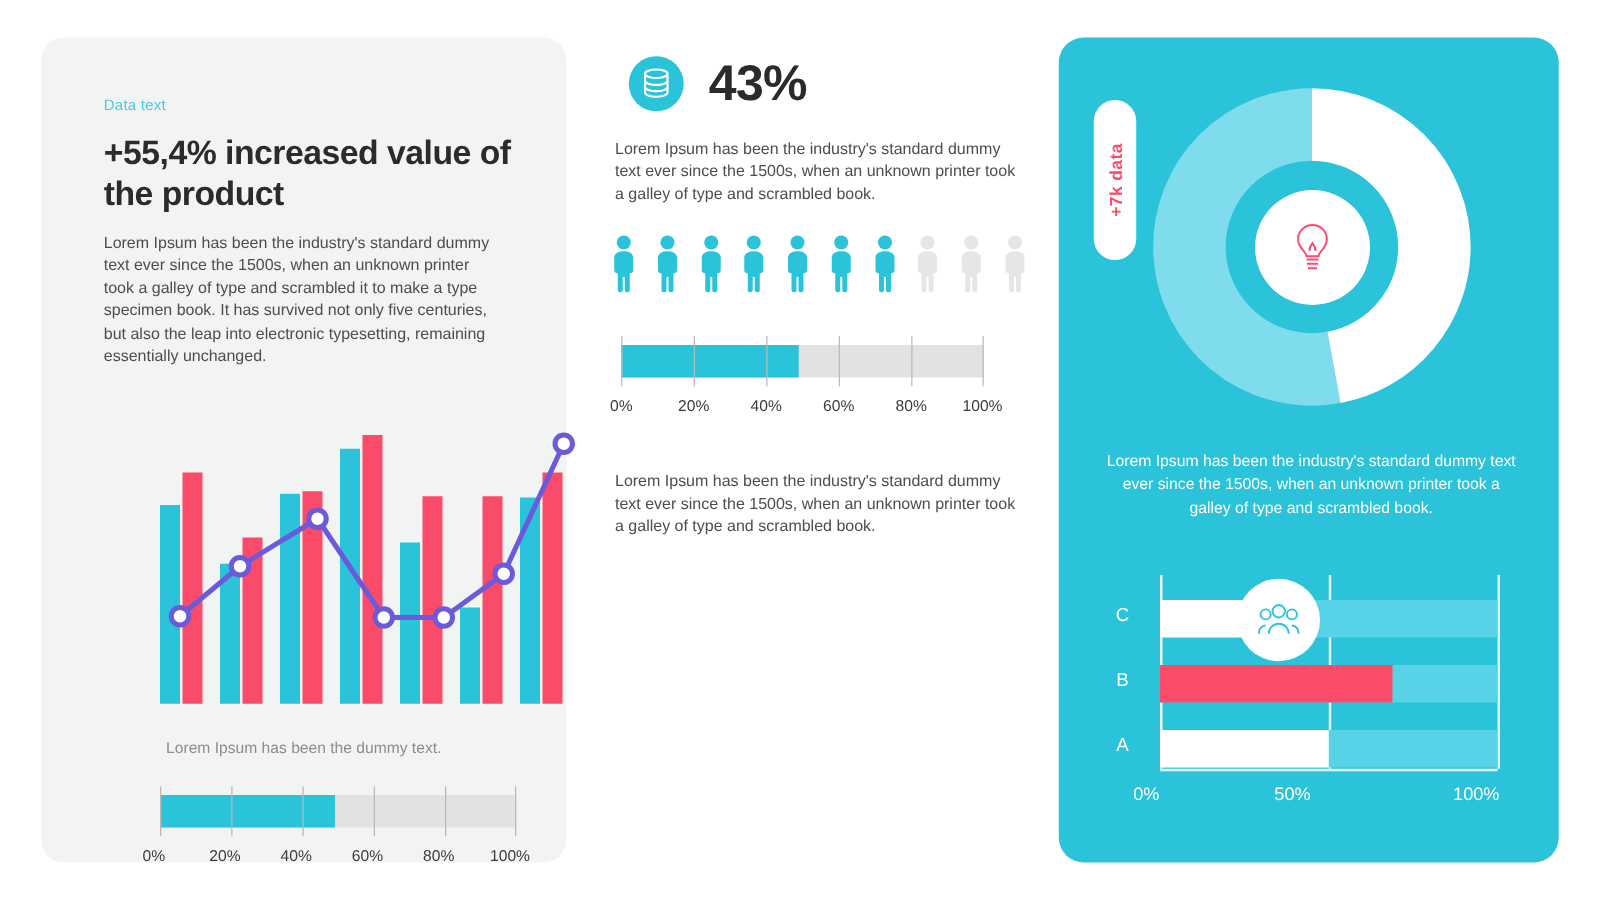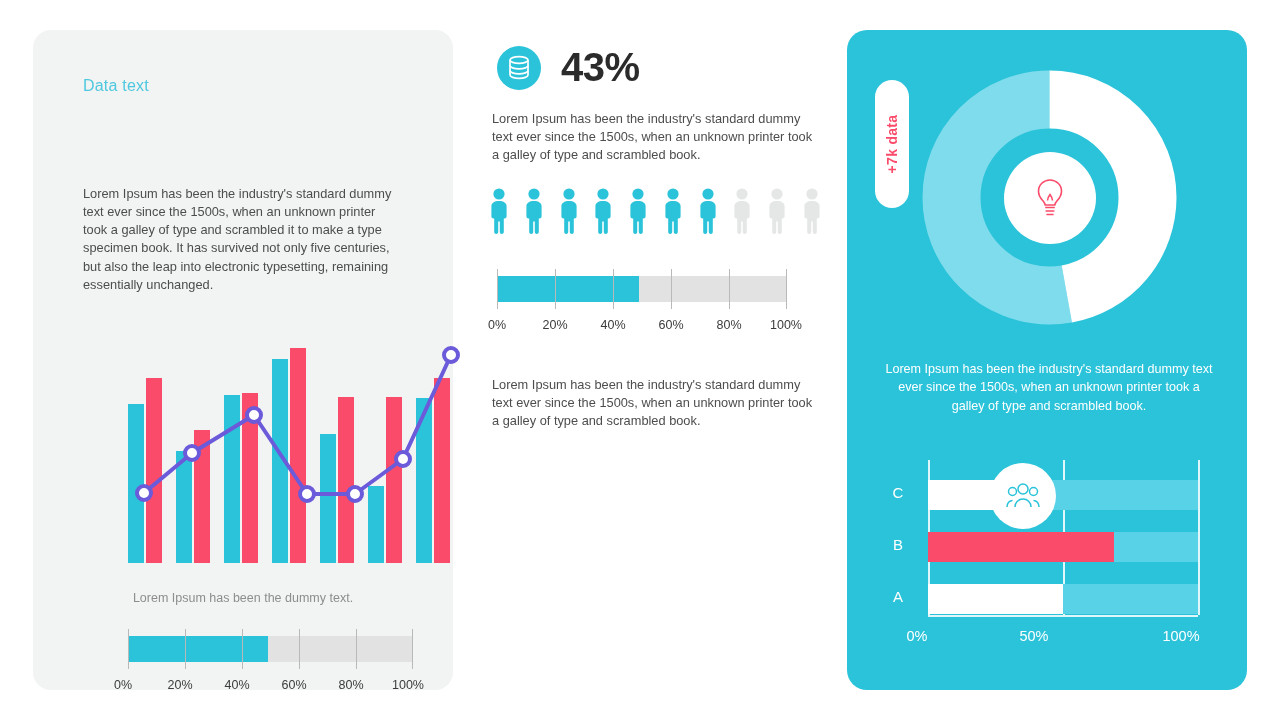--- a/index.html
+++ b/index.html
@@ -13,21 +13,21 @@
   .page { position: relative; width: 1280px; height: 720px; }
 
   
   .left-card {
     position: absolute; left: 33px; top: 30px;
     width: 420px; height: 660px;
     background: #f2f3f3; border-radius: 18px;
   }
   .eyebrow {
     position: absolute; left: 50px; top: 47px;
-    font-size: 16px; color: #4ec8de; letter-spacing: .2px;
+    font-size: 12px; color: #4ec8de; letter-spacing: .2px;
   }
   .headline {
     position: absolute; left: 50px; top: 76px; width: 340px;
     font-size: 27px; font-weight: bold; color: #2b2b2b;
     line-height: 1.24; letter-spacing: -.4px;
   }
   .body-copy {
     position: absolute; left: 50px; top: 155px; width: 320px;
     font-size: 12.8px; color: #4d4d4d; line-height: 1.42;
   }
@@ -46,21 +46,21 @@
   .pbar-track { position: absolute; left: 0; top: 0; height: 26px; background: #e2e2e2; }
   .pbar-fill  { position: absolute; left: 0; top: 0; height: 26px; background: #2ac3d9; }
   .pbar-tick  { position: absolute; top: -7px; width: 1px; background: #b9b9b9; }
   .pbar-lbl   { position: absolute; font-size: 12.5px; color: #3b3b3b; text-align: center; }
 
   .left-pbar { position: absolute; left: 95px; top: 606px; width: 285px; height: 26px; }
   .left-pbar-axis { position: absolute; left: 60px; top: 648px; width: 355px; height: 20px; }
 
   
   .mid { position: absolute; left: 485px; top: 0; width: 340px; height: 720px; }
-  .stat-row { position: absolute; left: 12px; top: 45px; display: flex; align-items: center; }
+  .stat-row { position: absolute; left: 18px; top: 45px; display: flex; }
   .db-circle {
     width: 44px; height: 44px; border-radius: 50%;
     background: #2ac3d9; display: flex; align-items: center; justify-content: center;
   }
   .stat-num { margin-left: 20px; font-size: 40px; font-weight: bold; color: #2b2b2b; letter-spacing: -.5px; }
   .mid-copy1 { position: absolute; left: 7px; top: 110px; width: 325px;
     font-size: 12.8px; color: #4d4d4d; line-height: 1.42; }
   .people { position: absolute; left: 3px; top: 186px; width: 335px; height: 48px;
     display: flex; justify-content: space-between; align-items: flex-end; }
   .mid-pbar { position: absolute; left: 12px; top: 276px; width: 290px; height: 26px; }
@@ -110,20 +110,21 @@
   }
   .hb-axis-lbl { position: absolute; font-size: 14.5px; color: #ffffff; text-align: center; }
 </style>
 </head>
 <body>
 
 <div class="page">
 
   <div class="left-card">
     <div class="eyebrow">Data text</div>
+    <div class="headline">+55,4% increased value of the product</div>
     <div class="body-copy">Lorem Ipsum has been the industry's standard dummy text ever since the 1500s, when an unknown printer took a galley of type and scrambled it to make a type specimen book. It has survived not only five centuries, but also the leap into electronic typesetting, remaining essentially unchanged.</div>
 
     <div class="combo">
       <div class="bar cy" style="left:0px;   width:16px; height:159px;"></div>
       <div class="bar pk" style="left:18px;  width:16px; height:185px;"></div>
 
       <div class="bar cy" style="left:48px;  width:16px; height:112px;"></div>
       <div class="bar pk" style="left:66px;  width:16px; height:133px;"></div>
 
       <div class="bar cy" style="left:96px;  width:16px; height:168px;"></div>

